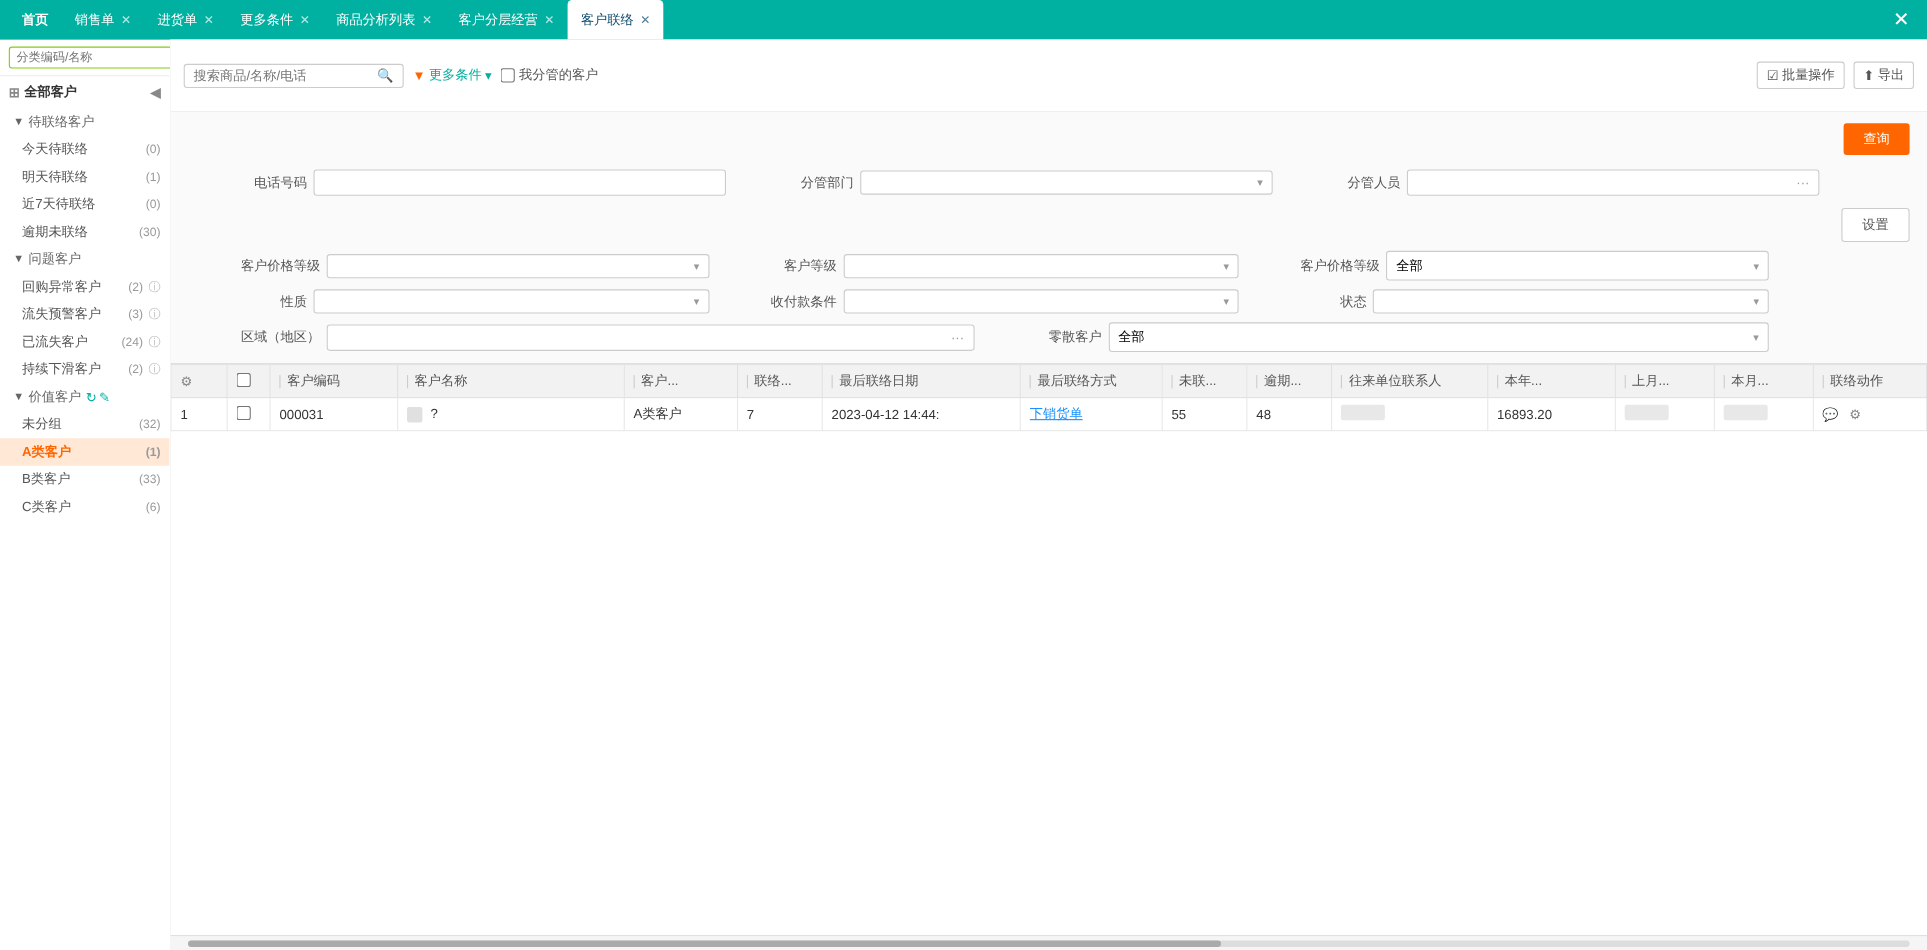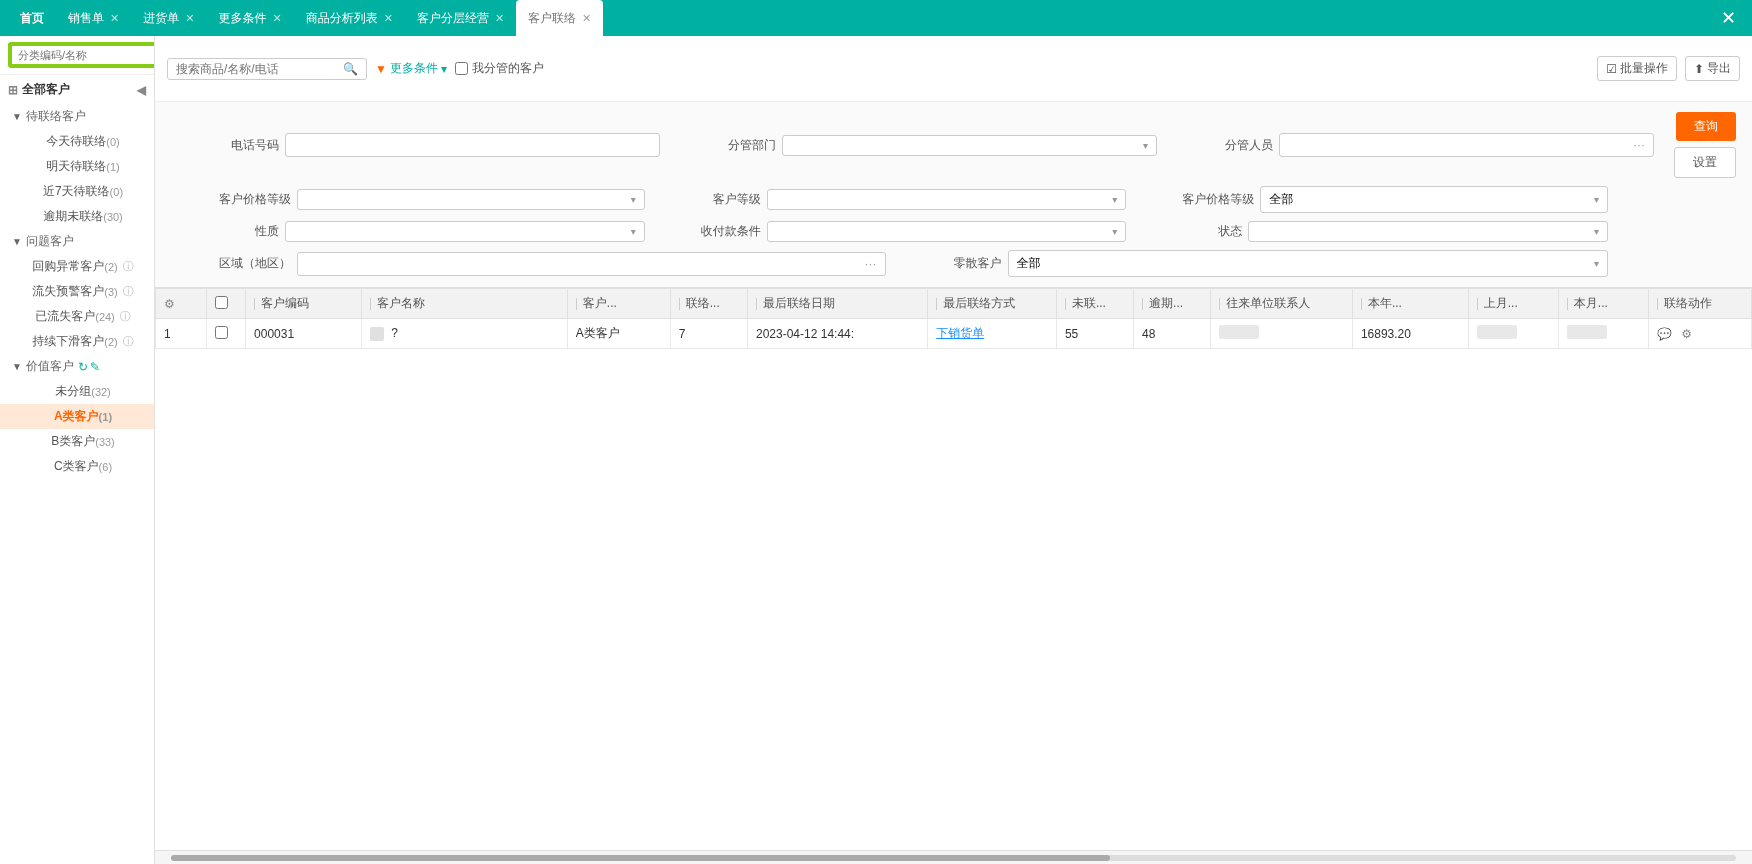--- a/index.html
+++ b/index.html
@@ -7,56 +7,56 @@
 
     
     .top-nav {
       display: flex; align-items: center; background: #00b0a0; height: 36px; padding: 0 8px;
     }
     .nav-tab {
       display: flex; align-items: center; padding: 0 12px; height: 36px; color: #fff;
       cursor: pointer; font-size: 13px; position: relative; white-space: nowrap;
     }
     .nav-tab.home { font-weight: bold; }
-    .nav-tab.active { background: #fff; color: #737373; border-radius: 4px 4px 0 0; }
+    .nav-tab.active { background: #fff; color: #0c4a6e; border-radius: 4px 4px 0 0; }
     .nav-tab .close-icon { margin-left: 6px; font-size: 11px; opacity: 0.7; cursor: pointer; }
     .nav-tab:not(.active) .close-icon { color: #fff; }
     .nav-close-all {
       margin-left: auto; color: #fff; cursor: pointer; font-size: 18px; padding: 0 8px;
     }
 
     
     .main-layout { display: flex; height: calc(864px - 36px); }
 
     
     .sidebar {
       width: 155px; background: #fff; border-right: 1px solid #e0e0e0;
       display: flex; flex-direction: column; overflow-y: auto; flex-shrink: 0;
     }
     .sidebar-search {
       display: flex; align-items: center; padding: 6px 8px; border-bottom: 1px solid #eee;
     }
     .sidebar-search input {
-      flex: 1; border: 4px solid #84cc16; border-radius: 3px; padding: 3px 6px;
+      flex: 1; border: 1px solid #84cc16; border-radius: 3px; padding: 3px 6px;
       font-size: 11px; outline: none; color: #999;
     }
     .sidebar-section-header {
       display: flex; align-items: center; padding: 6px 8px; font-weight: bold;
       font-size: 12px; color: #333; cursor: pointer;
     }
     .sidebar-section-header .grid-icon { margin-right: 4px; color: #888; }
     .sidebar-section-header .collapse-icon { margin-left: auto; color: #888; cursor: pointer; }
     .sidebar-group-label {
       display: flex; align-items: center; padding: 4px 8px 4px 12px;
       font-size: 12px; color: #666; cursor: pointer;
     }
     .sidebar-group-label .arrow { margin-right: 4px; font-size: 10px; }
     .sidebar-item {
       padding: 4px 8px 4px 20px; cursor: pointer; color: #555; font-size: 12px;
-      display: flex; align-items: center; justify-content: center;
+      display: flex; align-items: center; justify-content: space-between;
     }
     .sidebar-item.active { background: #ffe8d6; color: #ff6600; font-weight: bold; }
     .sidebar-item .item-badge { color: #999; font-size: 11px; }
     .sidebar-item .info-icon { color: #bbb; font-size: 11px; margin-left: 3px; }
 
     
     .content-area {
       flex: 1; display: flex; flex-direction: column; overflow: hidden; background: #fff;
     }
 
@@ -109,21 +109,21 @@
       font-size: 12px; outline: none; background: #fff; min-width: 140px;
     }
 
     
     .action-btn-orange {
       background: #ff6600; color: #fff; border: none; border-radius: 3px;
       padding: 6px 18px; cursor: pointer; font-size: 12px;
     }
     .action-btn-white {
       background: #fff; color: #555; border: 1px solid #ccc; border-radius: 3px;
-      padding: 6px 18px; cursor: pointer; font-size: 12px;
+      padding: 6px 18px; cursor: pointer; font-size: 12px; margin-top: 42px;
     }
     .action-buttons {
       display: flex; flex-direction: column; gap: 6px; margin-left: 12px; align-items: flex-end;
     }
 
     
     .table-container { flex: 1; overflow: auto; }
     table { width: 100%; border-collapse: collapse; font-size: 12px; }
     thead tr { background: #f2f2f2; }
     th {

